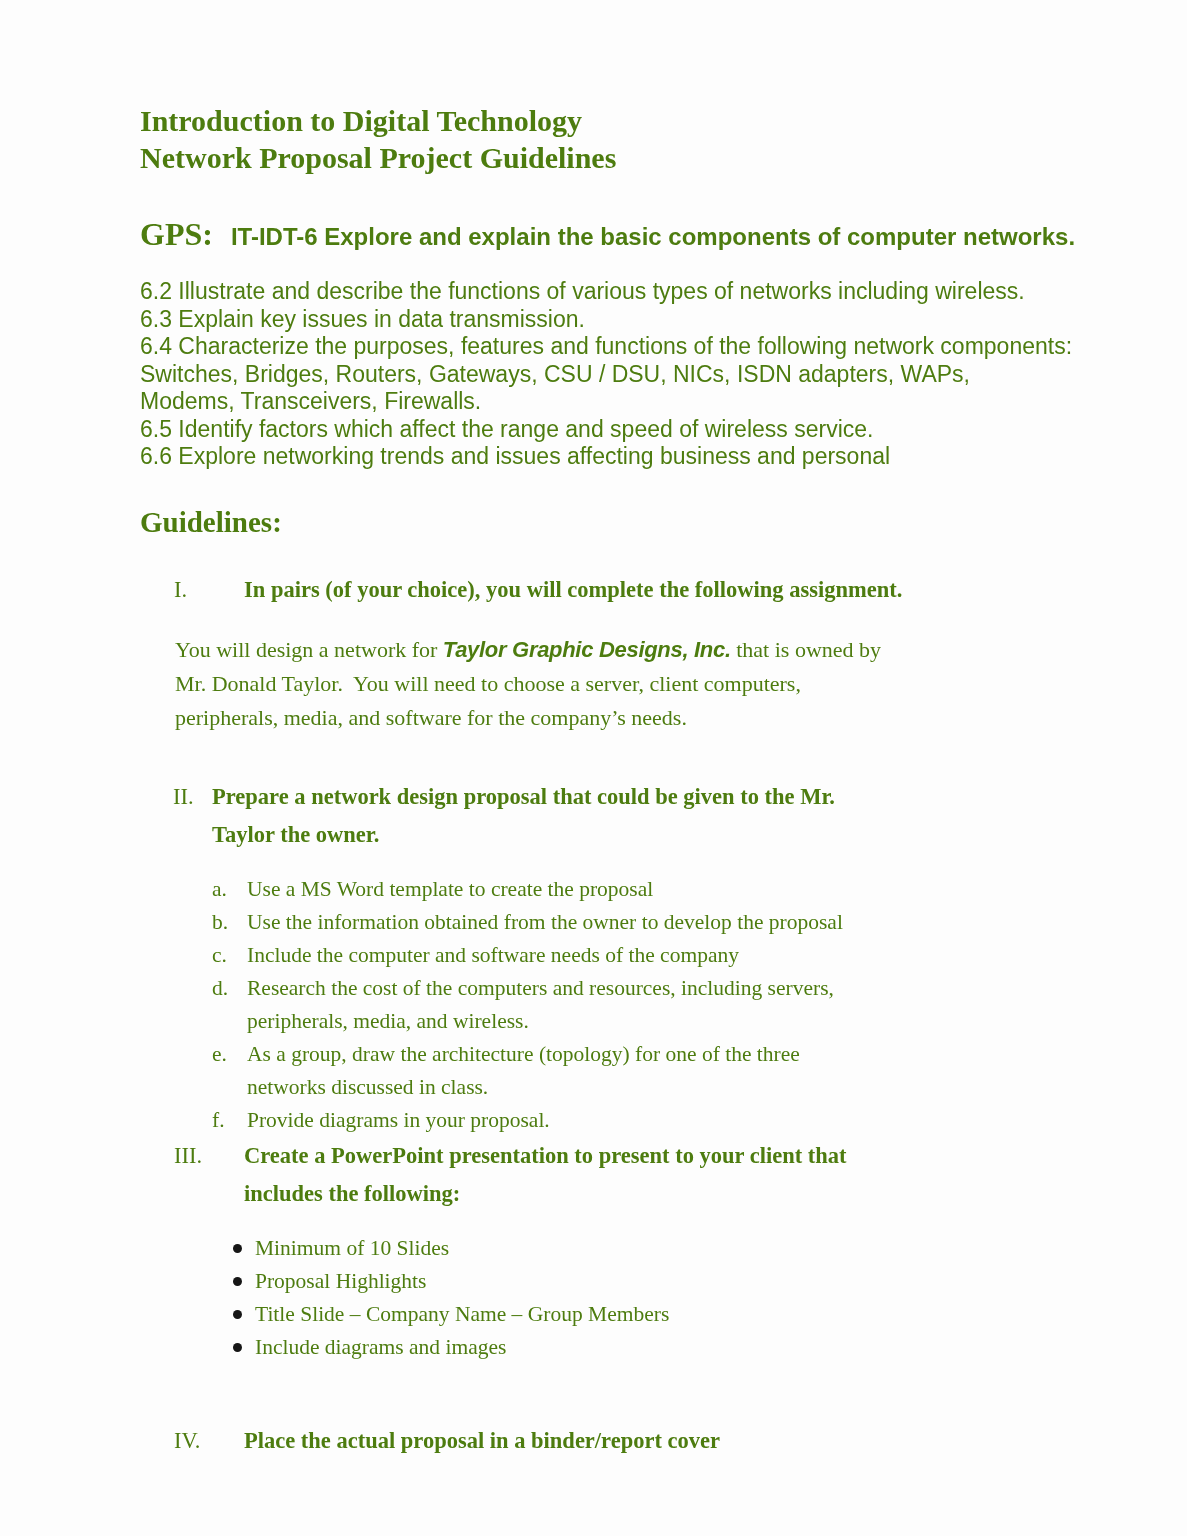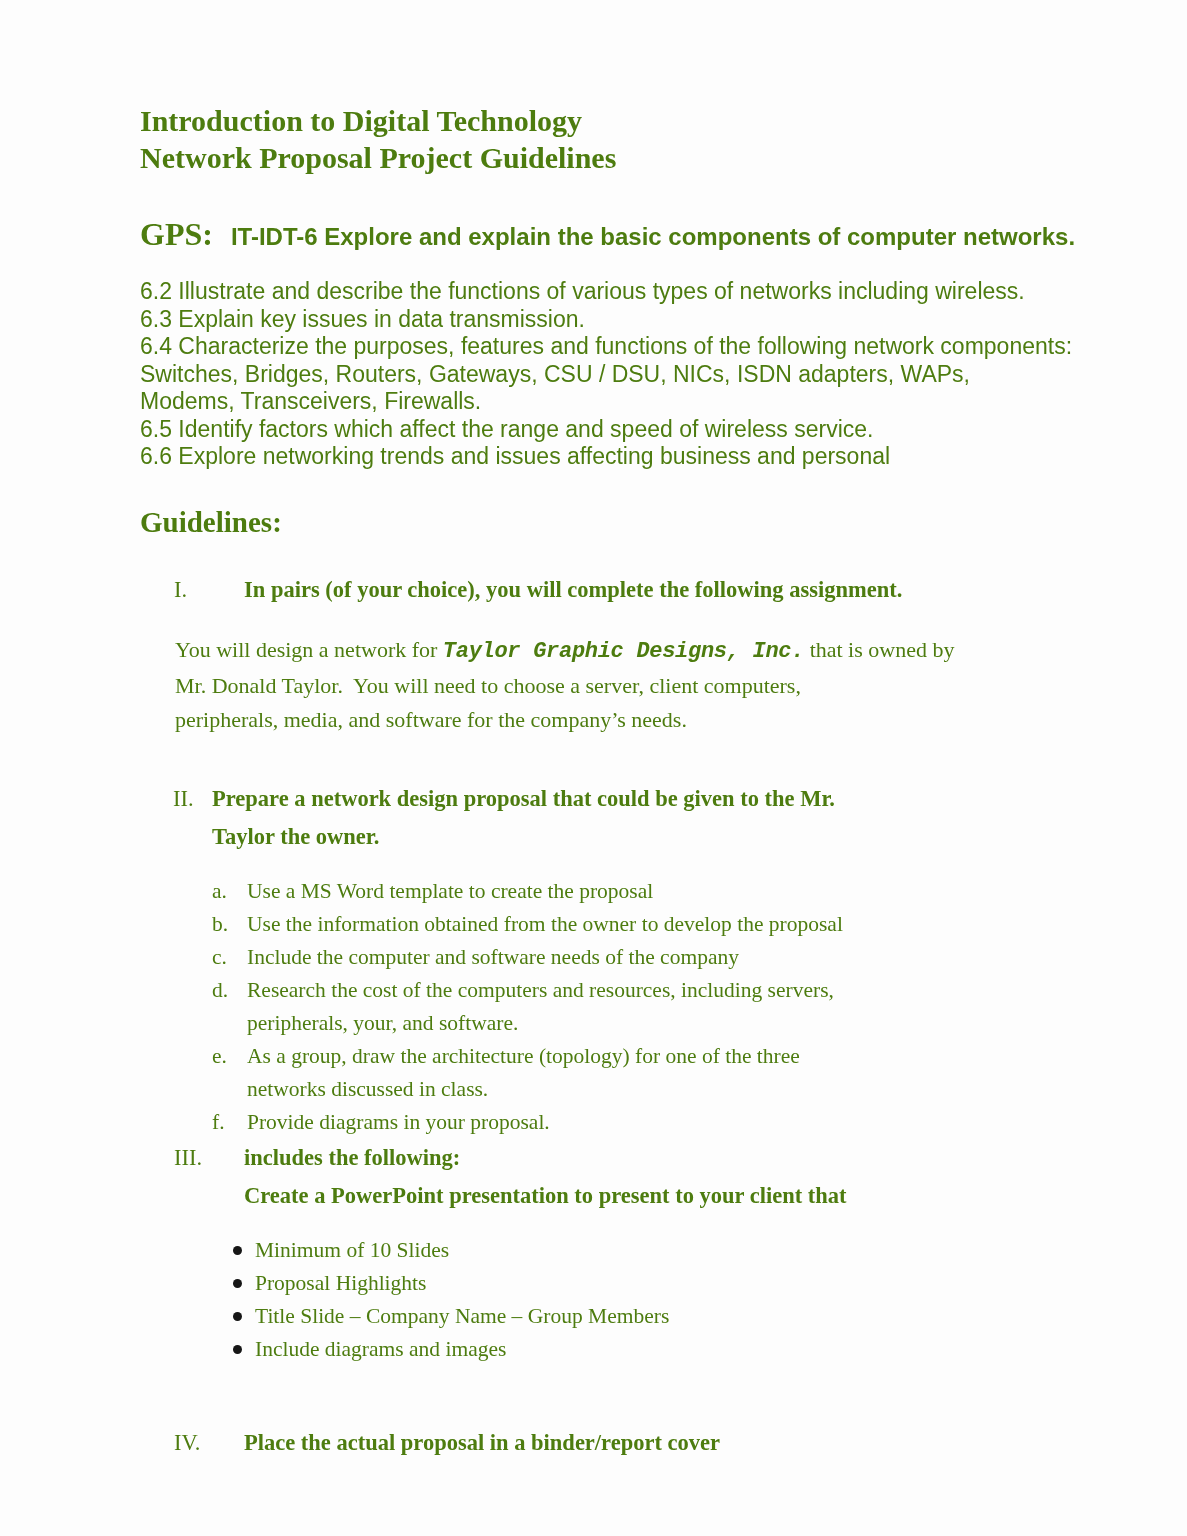--- a/index.html
+++ b/index.html
@@ -46,21 +46,21 @@
   .sec .gap-narrow { margin-left: 33px; width: 39px; }
   .sec .heading { font-weight: bold; }
   .sec1 { margin-top: 31px; }
   .sec2 { margin-top: 43px; }
   .sec3 { }
   .sec4 { margin-top: 58px; }
 
   
   .intro-para { margin-top: 24px; margin-left: 35px; font-size: 22px; line-height: 34px; }
   .company {
-    font-family: Liberation Mono, monospace;
+    font-family: Liberation Sans, sans-serif;
     font-weight: bold; font-style: italic; letter-spacing: -0.3px; text-align: center;
   }
 
   
   .alpha-list { margin-top: 19px; margin-left: 72px; font-size: 21.5px; line-height: 33px; }
   .alpha-item { display: flex; }
   .alpha-item .letter { flex: 0 0 35px; }
   .alpha-item .item-lines { flex: 1 1 auto; }
 
   
@@ -138,21 +138,21 @@
       <div class="letter">c.</div>
       <div class="item-lines">
         <div class="line">Include the computer and software needs of the company</div>
         <div class="line"></div>
       </div>
     </div>
     <div class="alpha-item">
       <div class="letter">d.</div>
       <div class="item-lines">
         <div class="line">Research the cost of the computers and resources, including servers,</div>
-        <div class="line">peripherals, your, and software.</div>
+        <div class="line">peripherals, media, and wireless.</div>
       </div>
     </div>
     <div class="alpha-item">
       <div class="letter">e.</div>
       <div class="item-lines">
         <div class="line">As a group, draw the architecture (topology) for one of the three</div>
         <div class="line">networks discussed in class.</div>
       </div>
     </div>
     <div class="alpha-item">
@@ -160,22 +160,22 @@
       <div class="item-lines">
         <div class="line">Provide diagrams in your proposal.</div>
         <div class="line"></div>
       </div>
     </div>
   </div>
 
   <div class="sec sec3">
     <div class="numeral gap-wide">III.</div>
     <div class="heading">
+      <div class="line">Create a PowerPoint presentation to present to your client that</div>
       <div class="line">includes the following:</div>
-      <div class="line">Create a PowerPoint presentation to present to your client that</div>
     </div>
   </div>
 
   <div class="bullet-list">
     <div class="bullet-item">
       <span class="bullet-dot"></span>
       <span class="line">Minimum of 10 Slides</span>
     </div>
     <div class="bullet-item">
       <span class="bullet-dot"></span>

